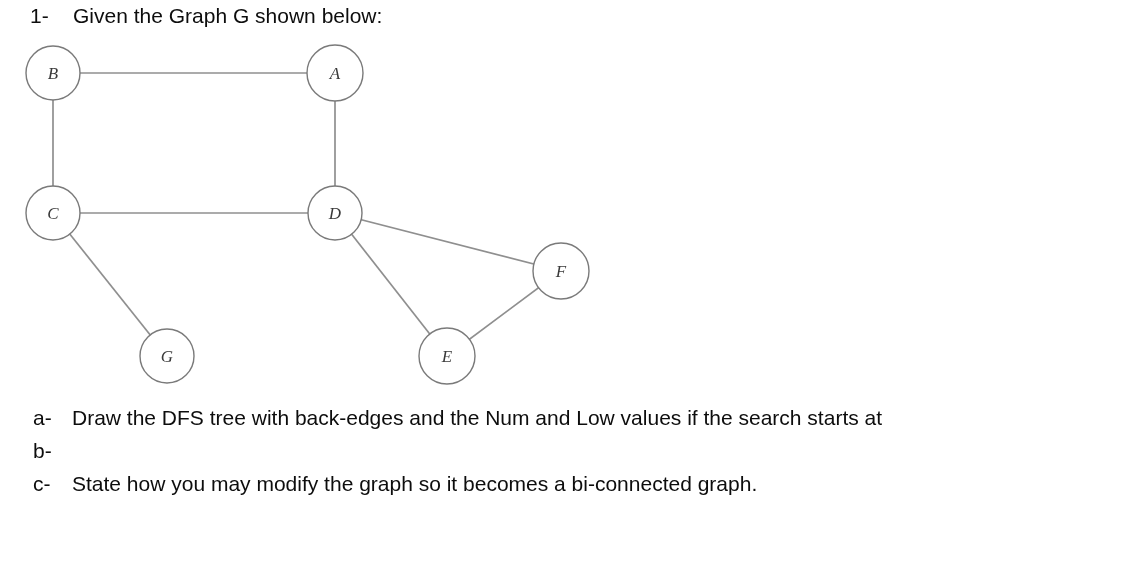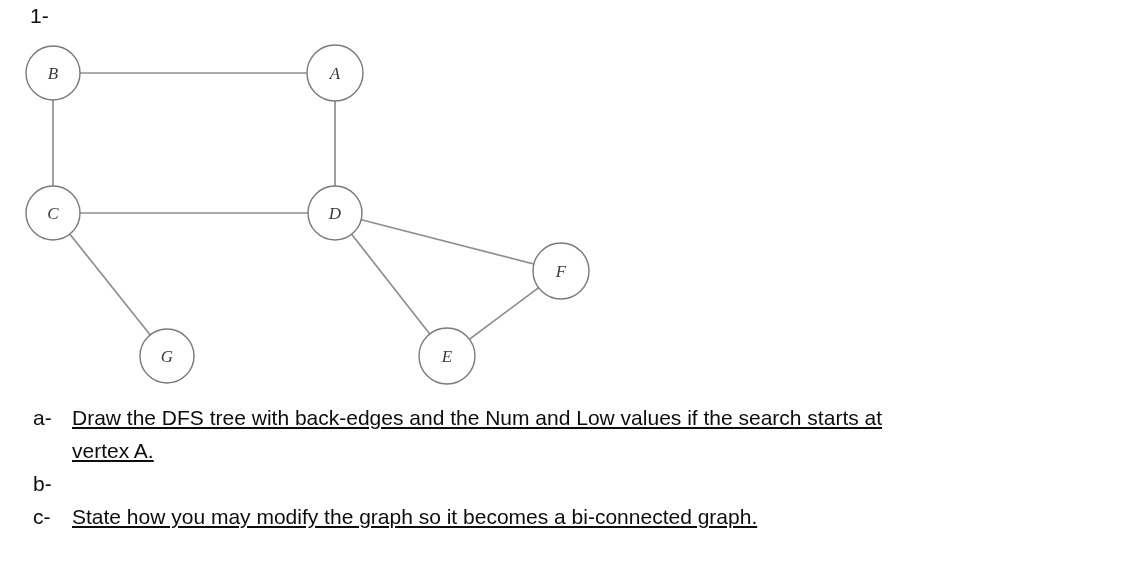--- a/index.html
+++ b/index.html
@@ -45,28 +45,28 @@
   .q {
     display: flex;
     align-items: flex-start;
   }
   .q .qlabel {
     width: 39px;
     flex: none;
   }
   .q .qlines {
     white-space: nowrap;
-    text-decoration: underline;
   }
 </style>
 </head>
 <body>
 
 <div class="title">
   <span class="num">1-</span>
+  <span>Given the Graph G shown below:</span>
 </div>
 
 <svg class="graph-figure" viewBox="0 0 660 400" xmlns="http://www.w3.org/2000/svg">
     <line x1="53" y1="73" x2="335" y2="73" stroke="#8f8f8f" stroke-width="1.7"></line>
     <line x1="53" y1="73" x2="53" y2="213" stroke="#8f8f8f" stroke-width="1.7"></line>
     <line x1="335" y1="73" x2="335" y2="213" stroke="#8f8f8f" stroke-width="1.7"></line>
     <line x1="53" y1="213" x2="335" y2="213" stroke="#8f8f8f" stroke-width="1.7"></line>
     <line x1="53" y1="213" x2="167" y2="356" stroke="#8f8f8f" stroke-width="1.7"></line>
     <line x1="335" y1="213" x2="561" y2="271" stroke="#8f8f8f" stroke-width="1.7"></line>
     <line x1="335" y1="213" x2="447" y2="356" stroke="#8f8f8f" stroke-width="1.7"></line>
@@ -85,21 +85,20 @@
     <text x="167" y="362" text-anchor="middle" fill="#3a3a3a" font-family="&quot;Liberation Serif&quot;, serif" font-style="italic" font-size="17">G</text>
     <circle cx="447" cy="356" r="28" fill="#ffffff" stroke="#7a7a7a" stroke-width="1.4"></circle>
     <text x="447" y="362" text-anchor="middle" fill="#3a3a3a" font-family="&quot;Liberation Serif&quot;, serif" font-style="italic" font-size="17">E</text>
   </svg>
 
 <div class="questions">
   <div class="q">
     <span class="qlabel">a-</span>
     <span class="qlines">
       <div>Draw the DFS tree with back-edges and the Num and Low values if the search starts at</div>
-      <div>vertex A.</div>
     </span>
   </div>
   <div class="q">
     <span class="qlabel">b-</span>
   </div>
   <div class="q">
     <span class="qlabel">c-</span>
     <span class="qlines">
       <div>State how you may modify the graph so it becomes a bi-connected graph.</div>
     </span>

